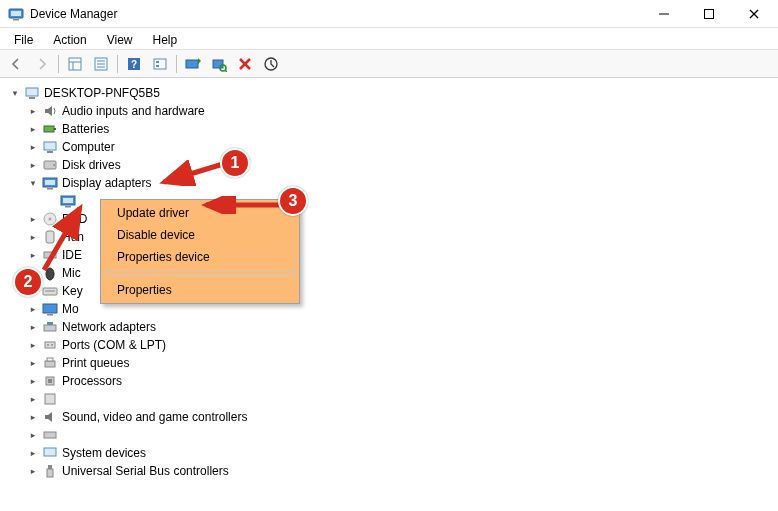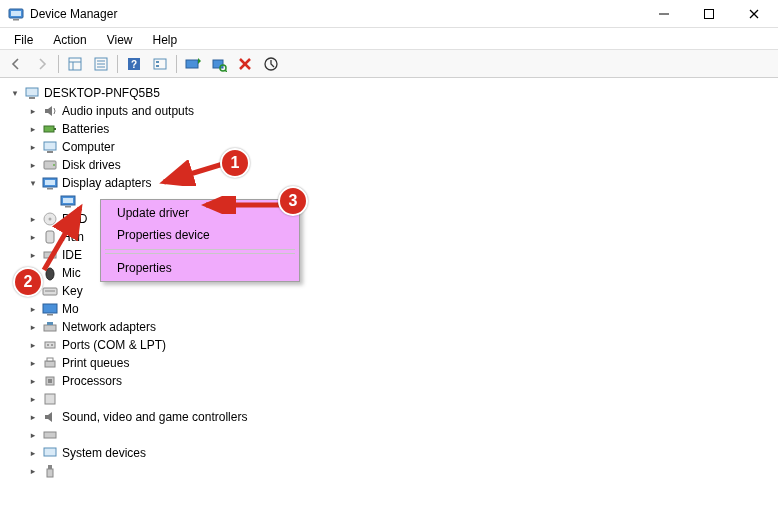--- a/index.html
+++ b/index.html
@@ -100,21 +100,21 @@
     margin-right: 4px;
     display: inline-flex; align-items:center; justify-content:center;
   }
   .label { font-size: 12px; }
   .blank-label { color: transparent; }
   
   .context-menu {
     position: absolute;
     top: 199px; left: 100px;
     width: 200px;
-    background: #f0abfc;
+    background: #fdba74;
     border: 1px solid #a0a0a0;
     box-shadow: 3px 3px 4px rgba(0,0,0,.25);
     padding: 2px;
     z-index: 50;
   }
   .menu-item {
     padding: 4px 14px;
     font-size: 12px;
   }
   .menu-sep {
@@ -264,21 +264,21 @@
   </div>
 
   <div class="node indent1">
     <span class="chevron">▸</span>
     <span class="dev-icon">
         <svg viewBox="0 0 16 16">
           <path d="M3 6 H6 L10 3 V13 L6 10 H3 Z" fill="#777"></path>
           <path d="M12 5 Q14 8 12 11" fill="none" stroke="#777"></path>
         </svg>
       </span>
-    <span class="label">Audio inputs and outputs</span>
+    <span class="label">Audio inputs and hardware</span>
   </div>
   <div class="node indent1">
     <span class="chevron">▸</span>
     <span class="dev-icon">
         <svg viewBox="0 0 16 16">
           <rect x="2" y="5" width="10" height="6" fill="#6ab04c" stroke="#3a6e2a"></rect>
           <rect x="12" y="7" width="2" height="2" fill="#3a6e2a"></rect>
         </svg>
       </span>
     <span class="label">Batteries</span>
@@ -460,25 +460,27 @@
     <span class="label">System devices</span>
   </div>
   <div class="node indent1">
     <span class="chevron">▸</span>
     <span class="dev-icon">
         <svg viewBox="0 0 16 16">
           <rect x="6" y="2" width="4" height="4" fill="#888"></rect>
           <rect x="5" y="6" width="6" height="8" fill="#ccc" stroke="#888"></rect>
         </svg>
       </span>
+    <span class="label">Universal Serial Bus controllers</span>
   </div>
 </div>
 
 <div class="context-menu">
   <div class="menu-item">Update driver</div>
+  <div class="menu-item">Disable device</div>
   <div class="menu-item">Properties device</div>
   <div class="menu-sep"></div>
   <div class="menu-sep"></div>
   <div class="menu-item bold">Properties</div>
 </div>
 
 <div class="badge" style="top:148px; left:220px;">1</div>
 <div class="badge" style="top:267px; left:13px;">2</div>
 <div class="badge" style="top:186px; left:278px;">3</div>
 

